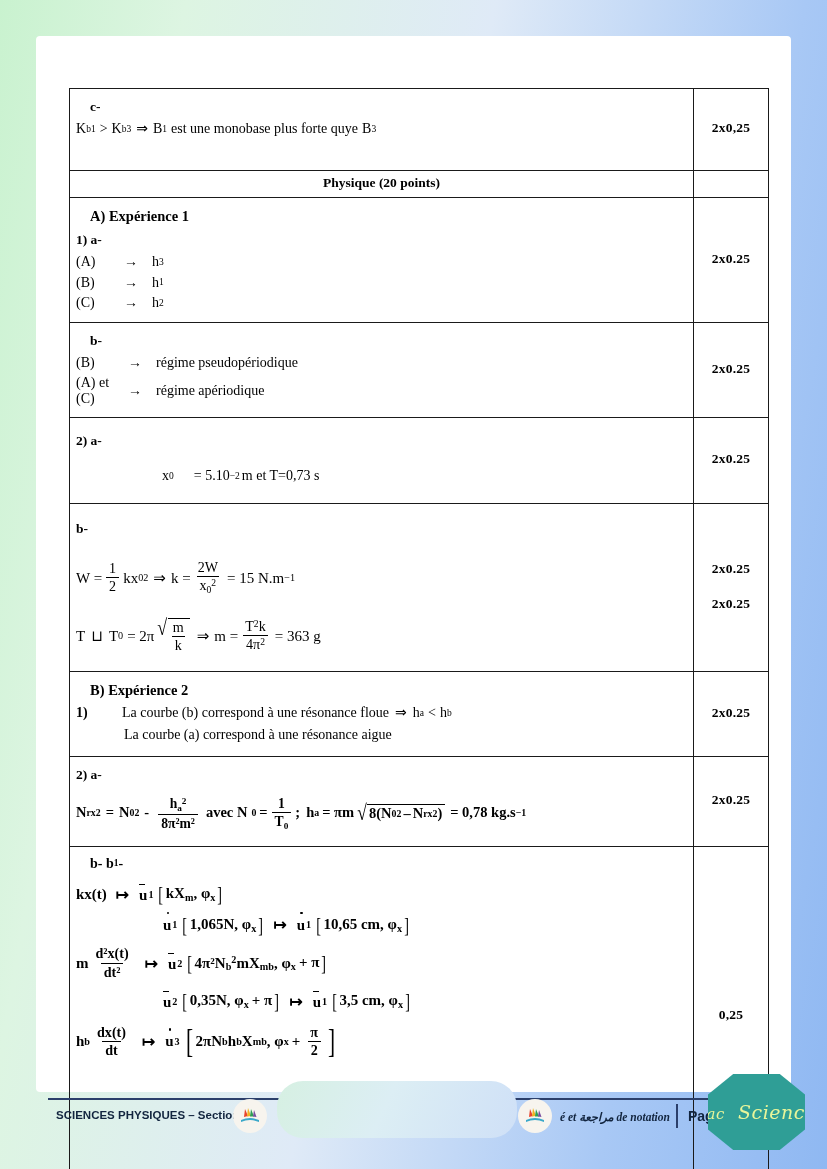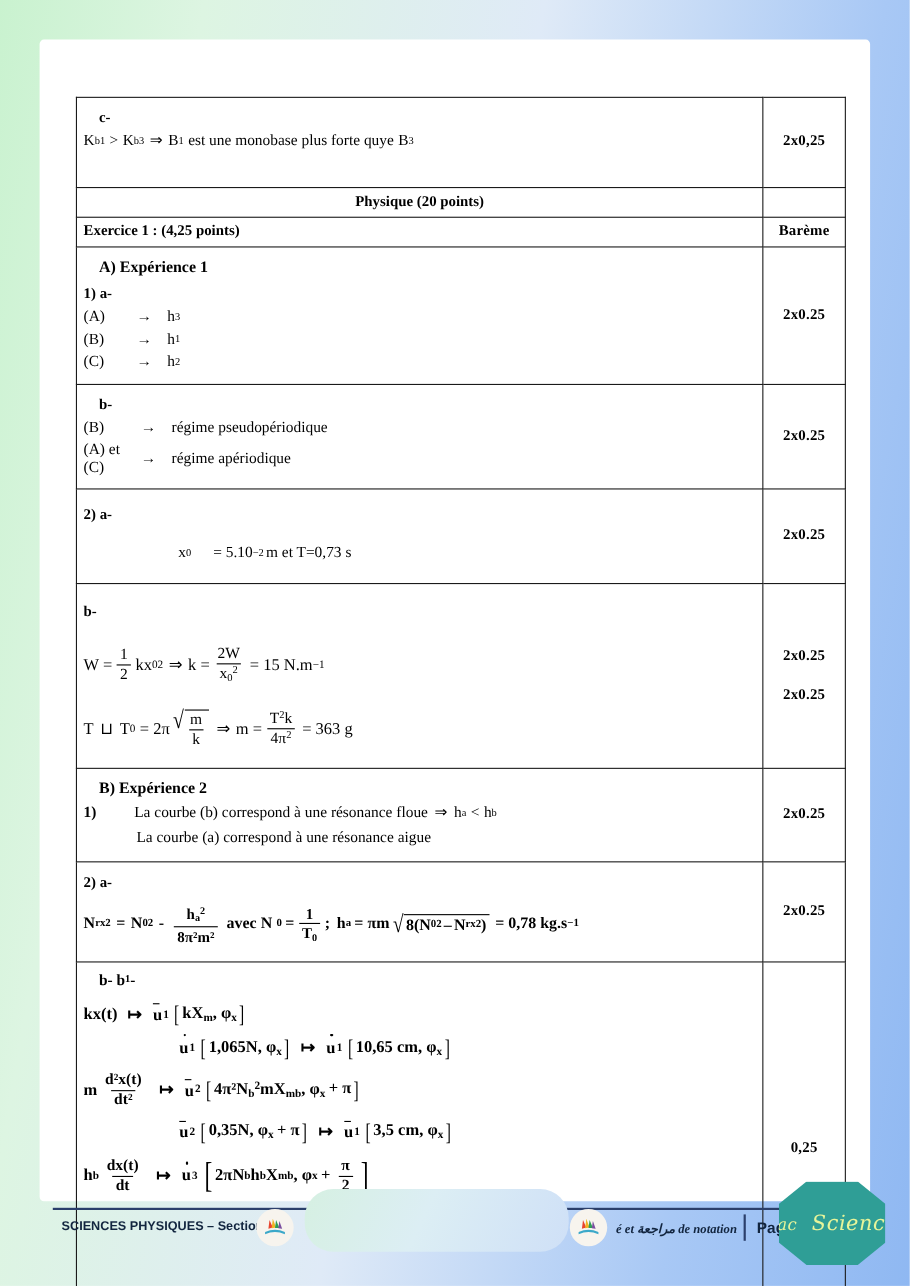--- a/index.html
+++ b/index.html
@@ -294,24 +294,20 @@
           <div style="height:22px"></div>
         </td>
         <td class="mark">2x0,25</td>
       </tr>
 
       <tr>
         <td class="ctr-head">Physique (20 points)</td>
         <td class="mark"></td>
       </tr>
 
-      <tr>
-        <td class="ex-head">Exercice 1 : (4,25 points)</td>
-        <td class="mark">Barème</td>
-      </tr>
 
       <tr>
         <td>
           <div class="ln indent1 bold" style="font-size:14.5px">A)  Expérience 1</div>
           <div class="ln bold">1) a-</div>
           <div class="ln mathrow sm">
             <span style="width:48px">(A)</span>
             <span style="margin-right:14px">→</span>
             <span>h</span>
               <sub>3</sub>

